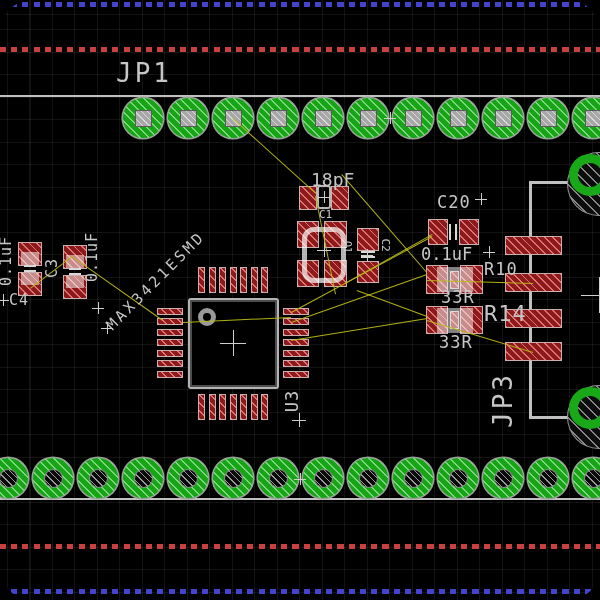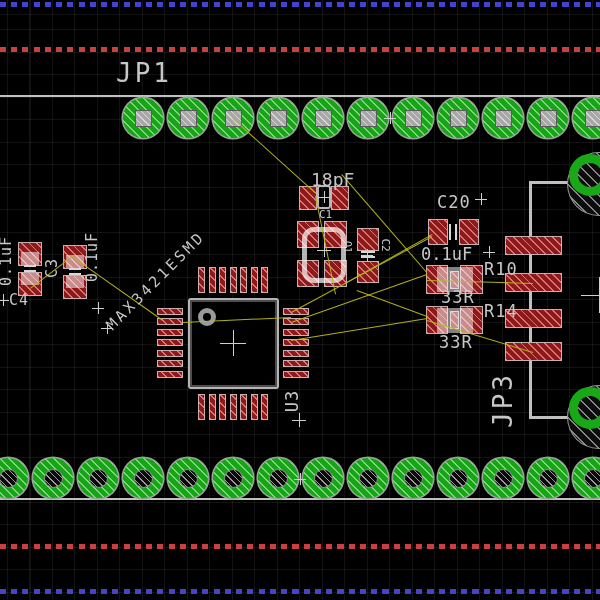--- a/index.html
+++ b/index.html
@@ -1,21 +1,21 @@
 <!DOCTYPE html>
 <html><head>
 <meta charset="utf-8">
 <style>
   html,body{margin:0;padding:0;background:#000;}
   #stage{position:relative;width:600px;height:600px;overflow:hidden;background:#000;
     background-image:
       repeating-linear-gradient(90deg, rgba(255,255,255,0.075) 0 1px, transparent 1px 22.5px),
       repeating-linear-gradient(0deg,  rgba(255,255,255,0.075) 0 1px, transparent 1px 22.5px);
     background-position:7px 15px;
-    font-family:"DejaVu Sans Mono","Liberation Mono",monospace;}
+    font-family:"DejaVu Sans Mono","Liberation Mono",monospace;border-radius:32px;}
   .abs{position:absolute;box-sizing:border-box;}
   .rail{left:0;width:600px;height:5px;}
   .silk{background:#c0c0c0;}
   .padsmd{background-color:#8c1a1a;
     background-image:repeating-linear-gradient(45deg, rgba(236,132,132,0.85) 0 1.3px, transparent 1.3px 5.5px);
     border:1px solid #c9afaf;}
   .padth{border-radius:50%;background-color:#17a517;
     background-image:repeating-linear-gradient(45deg, rgba(210,255,210,0.55) 0 1.4px, transparent 1.4px 6px);
     box-shadow:0 0 0 1.6px #9aa39a;}
   .sqcenter{background-color:#a8a8a8;
@@ -217,21 +217,21 @@
     <div class="abs lbl" style="font-size: 26px; letter-spacing: 3px; left: 116px; top: 60px;">JP1</div>
     <div class="abs lbl" style="font-size: 26px; letter-spacing: 3px; left: 503px; top: 400px; transform: translate(-50%, -50%) rotate(-90deg);">JP3</div>
     <div class="abs lbl" style="font-size: 17px; letter-spacing: 1px; left: 292px; top: 401px; transform: translate(-50%, -50%) rotate(-90deg);">U3</div>
     <div class="abs lbl" style="font-size: 15px; letter-spacing: 3px; left: 156px; top: 281px; transform: translate(-50%, -50%) rotate(-45deg);">MAX3421ESMD</div>
     <div class="abs lbl" style="font-size: 18px; letter-spacing: 0px; left: 311px; top: 171px;">18pF</div>
     <div class="abs lbl" style="font-size: 11px; letter-spacing: 0px; left: 319px; top: 209px;">C1</div>
     <div class="abs lbl" style="font-size: 17px; letter-spacing: 1px; left: 437px; top: 194px;">C20</div>
     <div class="abs lbl" style="font-size: 17px; letter-spacing: 0px; left: 421px; top: 246px;">0.1uF</div>
     <div class="abs lbl" style="font-size: 17px; letter-spacing: 1px; left: 484px; top: 261px;">R10</div>
     <div class="abs lbl" style="font-size: 17px; letter-spacing: 1px; left: 441px; top: 289px;">33R</div>
-    <div class="abs lbl" style="font-size: 17px; letter-spacing: 1px; left: 484px; top: 303px; text-align: right;">R14</div>
+    <div class="abs lbl" style="font-size: 22px; letter-spacing: 1px; left: 484px; top: 303px; text-align: right;">R14</div>
     <div class="abs lbl" style="font-size: 17px; letter-spacing: 1px; left: 439px; top: 334px;">33R</div>
     <div class="abs lbl" style="font-size: 15px; letter-spacing: 1px; left: 52px; top: 268px; transform: translate(-50%, -50%) rotate(-90deg);">C3</div>
     <div class="abs lbl" style="font-size: 15px; letter-spacing: 1px; left: 92px; top: 257px; transform: translate(-50%, -50%) rotate(-90deg);">0.1uF</div>
     <div class="abs lbl" style="font-size: 15px; letter-spacing: 1px; left: 9px; top: 293px;">C4</div>
     <div class="abs lbl" style="font-size: 15px; letter-spacing: 1px; left: 6px; top: 261px; transform: translate(-50%, -50%) rotate(-90deg);">0.1uF</div>
     <div class="abs lbl" style="font-size: 11px; letter-spacing: 0px; left: 385px; top: 245px; transform: translate(-50%, -50%) rotate(90deg);">C2</div>
     <div class="abs lbl" style="font-size: 10px; letter-spacing: 0px; left: 347px; top: 247px; transform: translate(-50%, -50%) rotate(90deg);">Q1</div>
   </div>
 
 </body></html>

